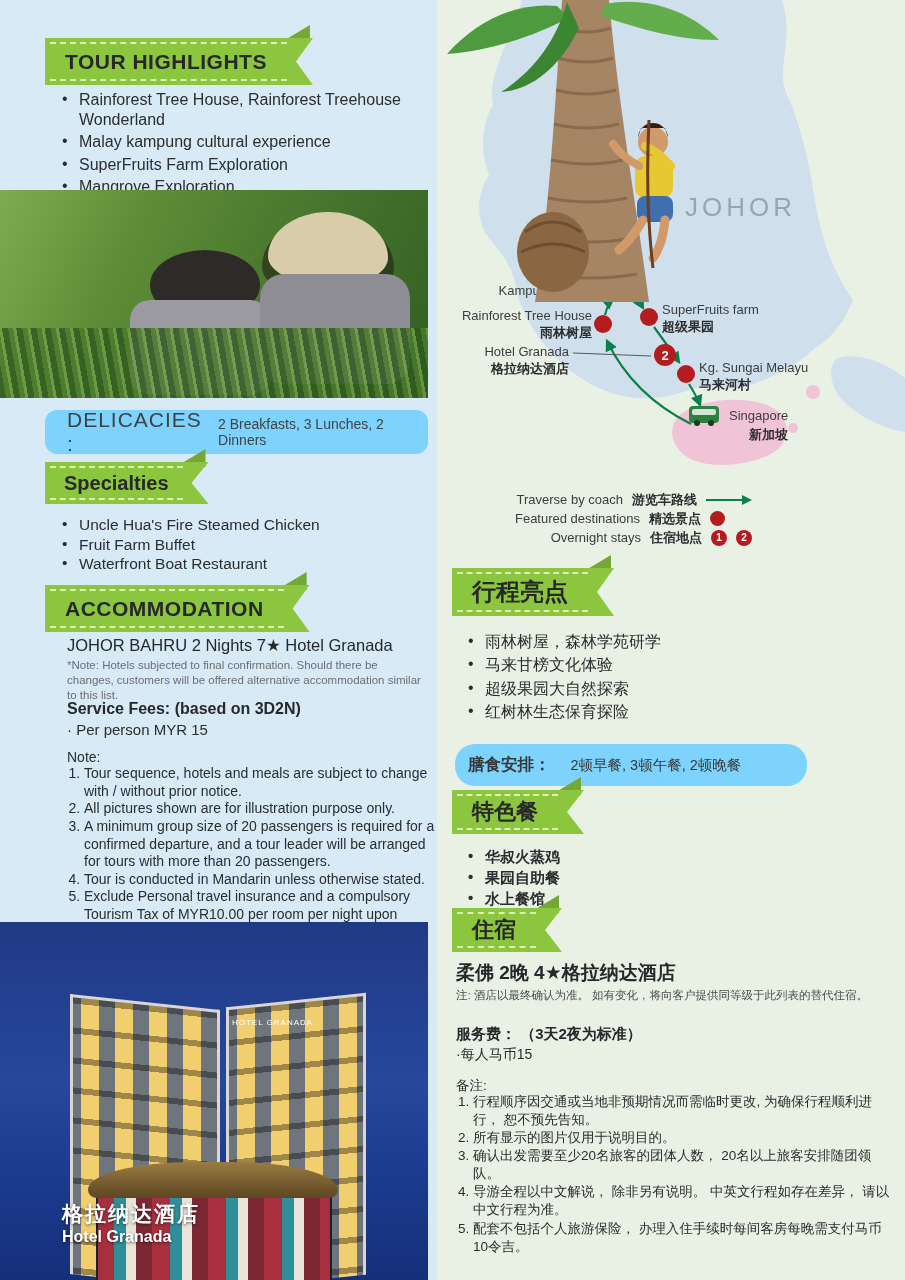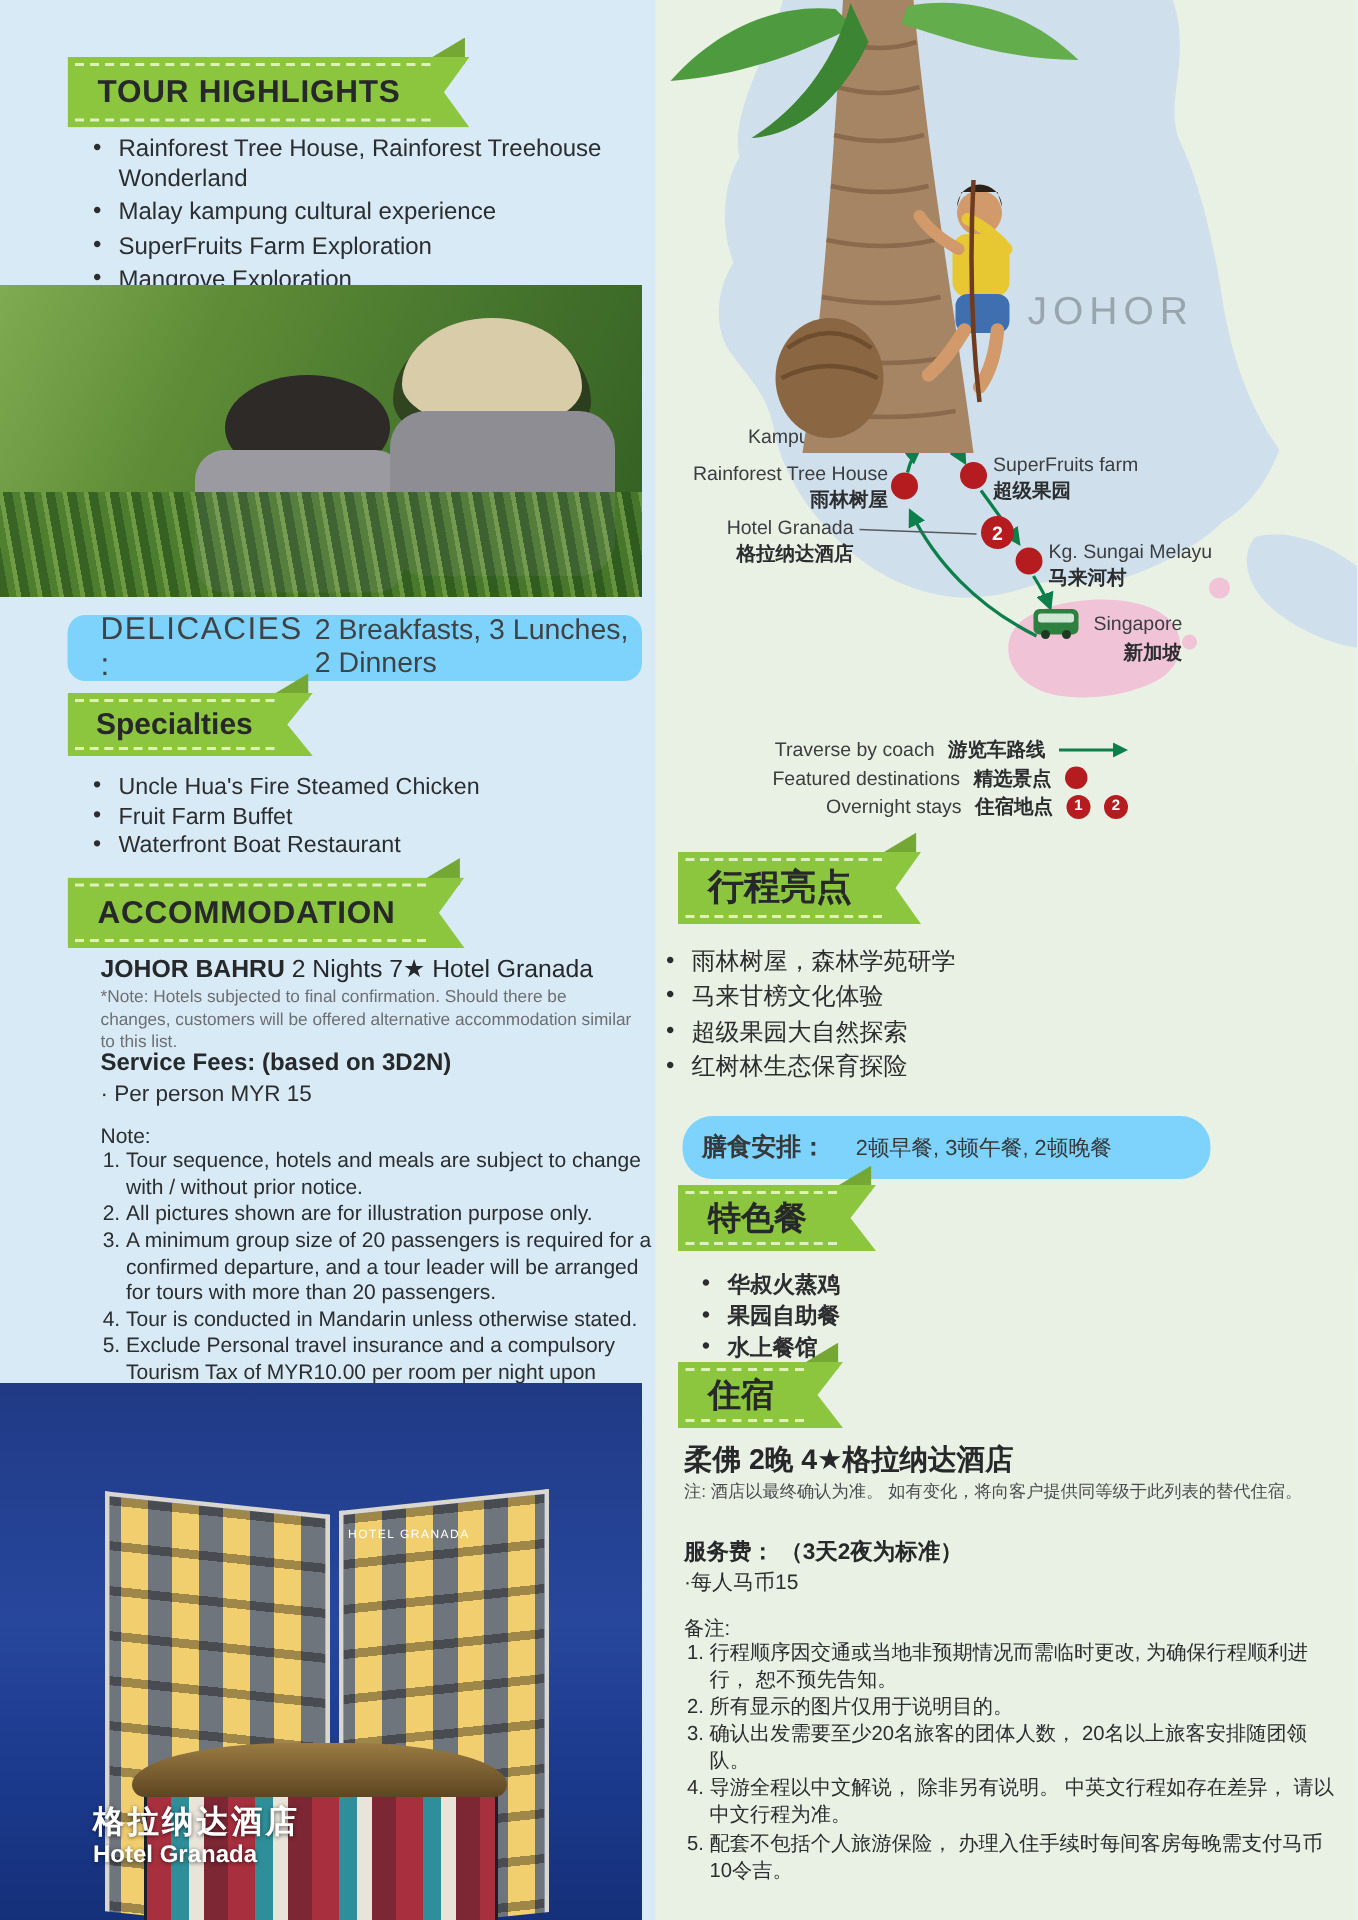--- a/index.html
+++ b/index.html
@@ -101,21 +101,21 @@
   <div class="photo-children">
     <div class="blob3"></div>
       <div class="blob4"></div>
       <div class="blob1"></div>
       <div class="blob2"></div>
       <div class="grass"></div>
   </div>
 
   <div class="pinkbox abs" style="left:45px; top:410px; width:383px; height:44px; padding-left:22px;">
     <span style="font-size:21px; letter-spacing:1px; color:#3f4345;">DELICACIES :</span>
-    <span style="font-size:19px; color:#3f4345; margin-left:8px;">2 Breakfasts, 3 Lunches, 2 Dinners</span>
+    <span style="font-size:14px; color:#3f4345; margin-left:8px;">2 Breakfasts, 3 Lunches, 2 Dinners</span>
   </div>
 
   <div class="banner" style="left:45px; top:462px;">
     <div class="fold"></div>
     <div class="ribbon ribbon-md"><span class="stitch"></span>
       <span>Specialties</span>
     </div>
   </div>
 
   <ul class="bullets abs" style="left:62px; top:515px; width:366px; font-size:15.5px; line-height:1.27;">
@@ -125,21 +125,21 @@
   </ul>
 
   <div class="banner" style="left:45px; top:585px;">
     <div class="fold"></div>
     <div class="ribbon ribbon-lg"><span class="stitch"></span>
       <span>ACCOMMODATION</span>
     </div>
   </div>
 
   <div class="abs" style="left:67px; top:636px; width:366px; font-size:16.5px; color:#26282a;">
-    <span style="font-weight:bold;">JOHOR BAHRU</span><span> 2 Nights 7★ Hotel Granada</span>
+    <span style="font-weight:normal;">JOHOR BAHRU</span><span> 2 Nights 7★ Hotel Granada</span>
   </div>
   <div class="abs" style="left:67px; top:658px; width:358px; font-size:11.5px; line-height:1.3; color:#6d6e71;">*Note: Hotels subjected to final confirmation. Should there be changes, customers will be offered alternative accommodation similar to this list.</div>
 
   <div class="abs" style="left:67px; top:700px; font-size:16px; font-weight:bold; color:#26282a;">Service Fees:  (based on 3D2N)</div>
   <div class="abs" style="left:67px; top:721px; font-size:15px; color:#2b2d2f;">· Per person MYR 15</div>
 
   <div class="abs" style="left:67px; top:749px; font-size:14px; color:#2b2d2f;">Note:</div>
   <ol class="notes-ol abs" style="left:84px; top:765px; width:352px; font-size:14px; line-height:1.26;">
     <li>Tour sequence, hotels and meals are subject to change with / without prior notice.</li>
     <li>All pictures shown are for illustration purpose only.</li>
@@ -273,21 +273,21 @@
     </div>
   </div>
 
   <div class="banner" style="left:452px; top:568px;">
     <div class="fold"></div>
     <div class="ribbon ribbon-zh"><span class="stitch"></span>
       <span>行程亮点</span>
     </div>
   </div>
 
-  <ul class="bullets abs" style="left:444px; top:630px; width:400px; font-size:16px; line-height:1.46;">
+  <ul class="bullets abs" style="left:468px; top:630px; width:400px; font-size:16px; line-height:1.46;">
     <li>雨林树屋，森林学苑研学</li>
     <li>马来甘榜文化体验</li>
     <li>超级果园大自然探索</li>
     <li>红树林生态保育探险</li>
   </ul>
 
   <div class="pinkbox abs" style="left:455px; top:744px; width:352px; height:42px; padding-left:13px; border-radius:20px;">
     <span style="font-size:16.5px; font-weight:bold; color:#36383a;">膳食安排：</span>
     <span style="font-size:14.5px; color:#36383a; margin-left:20px;">2顿早餐, 3顿午餐, 2顿晚餐</span>
   </div>

